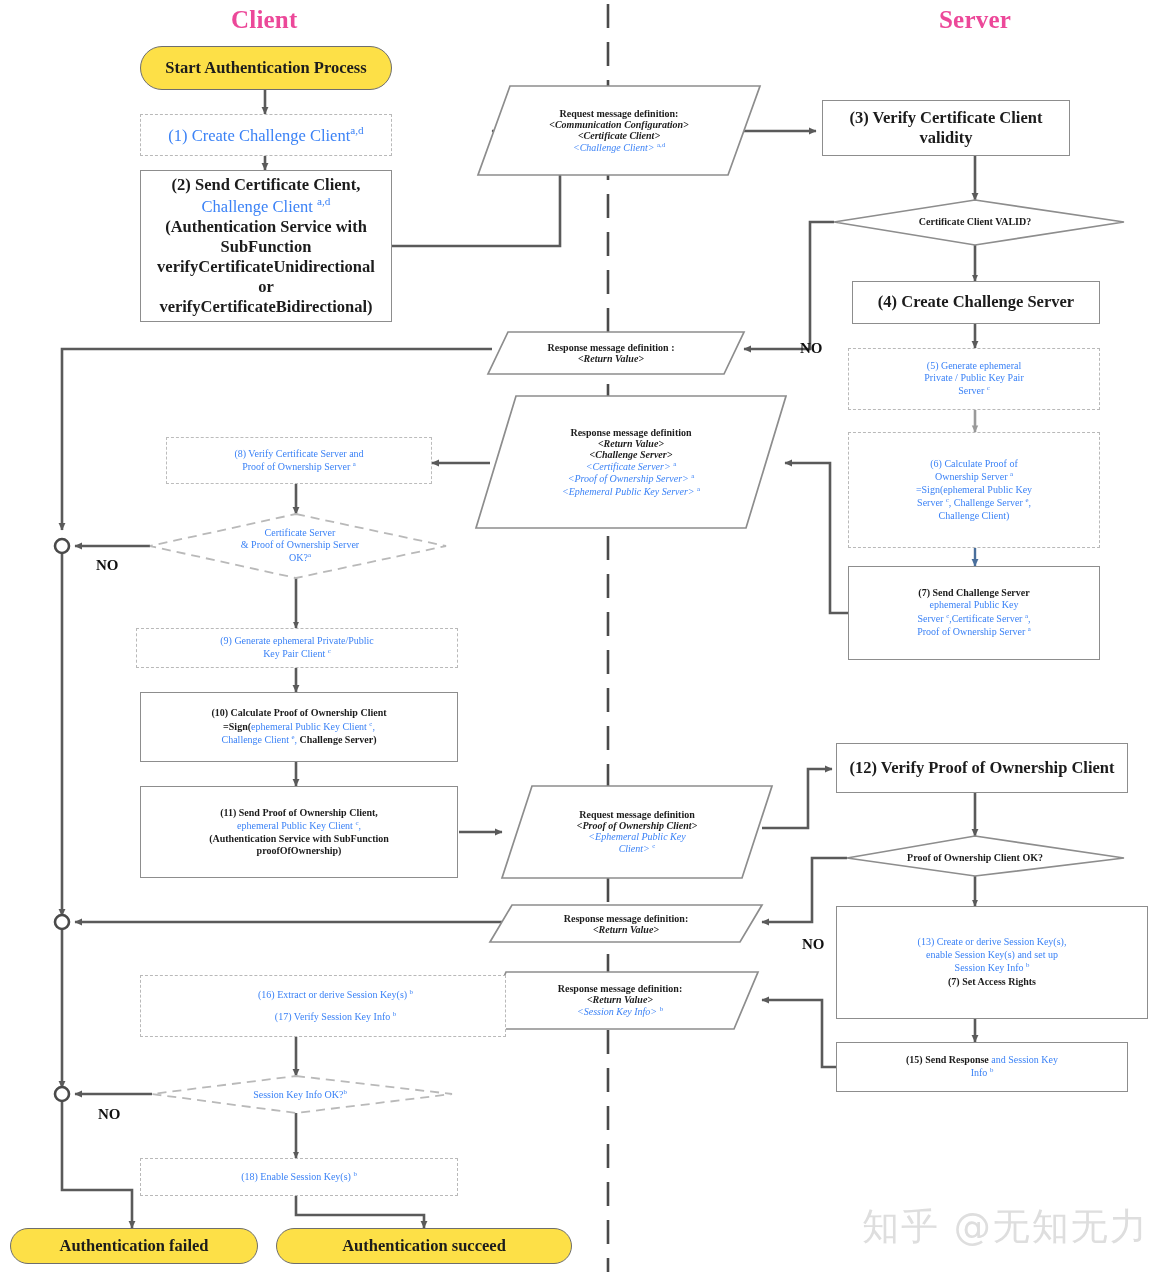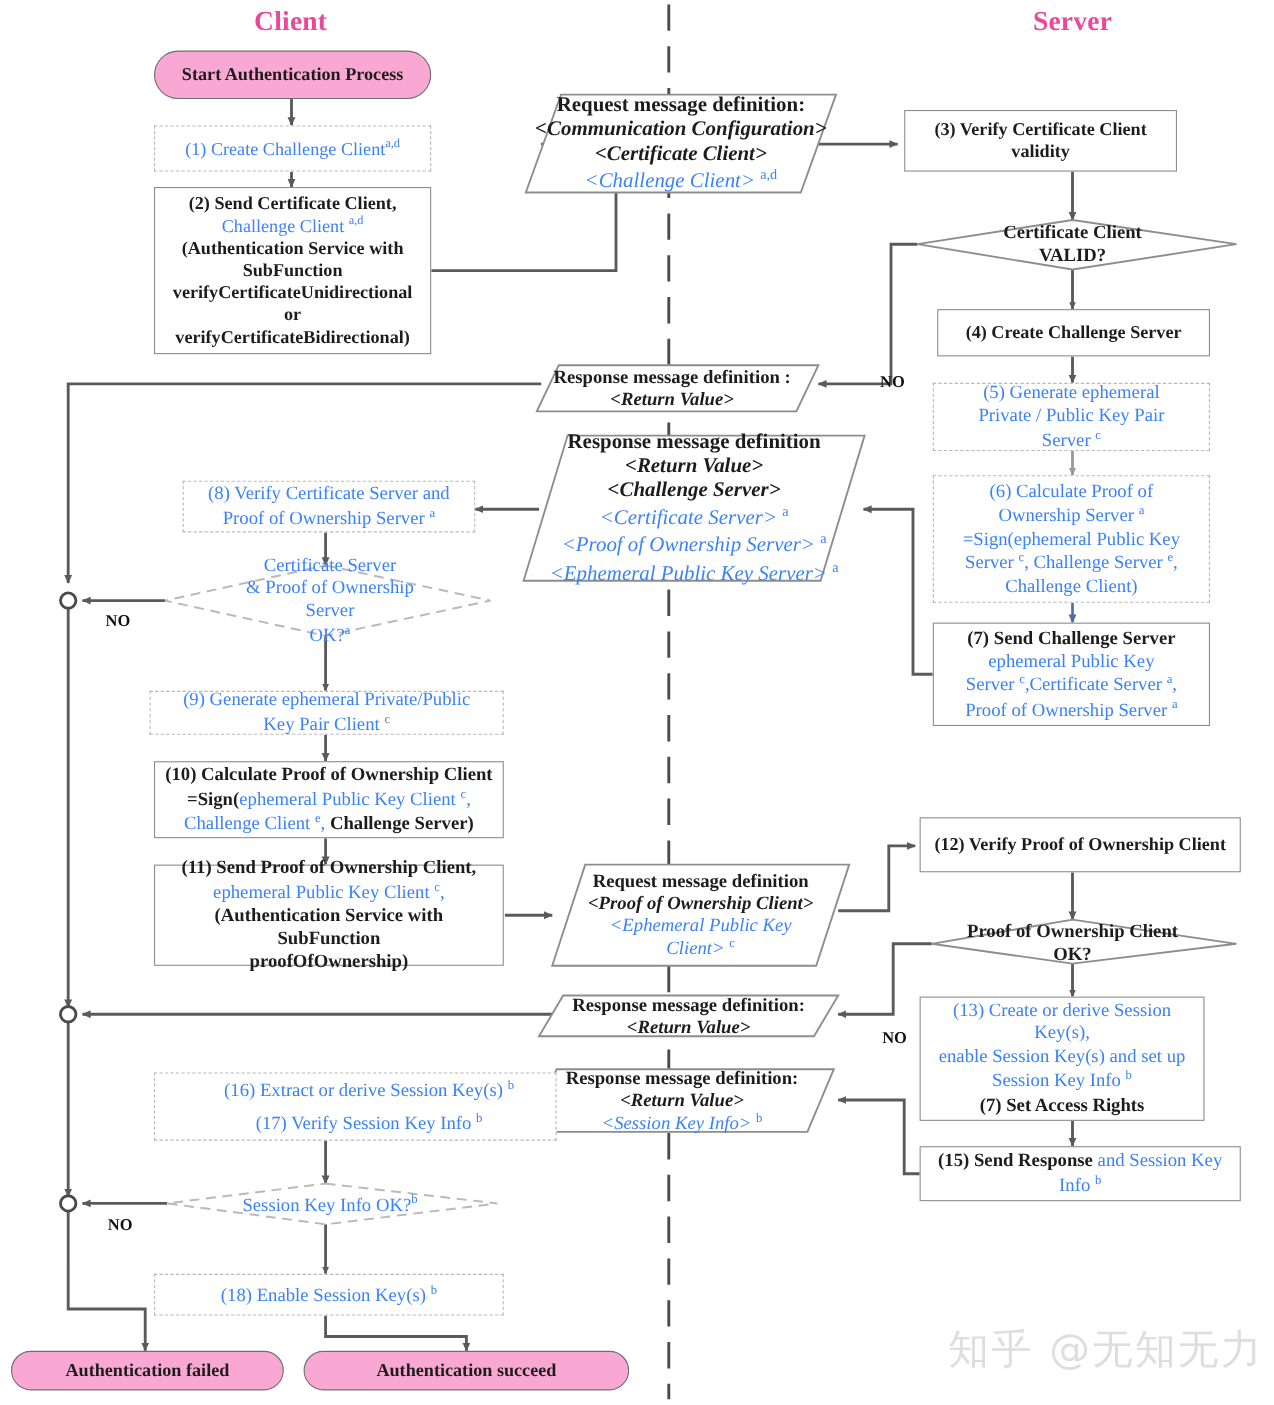--- a/index.html
+++ b/index.html
@@ -8,38 +8,38 @@
     width:1158px;height:1277px;position:relative;overflow:hidden;
     color:#3a3a3a;
   }
   #stage{position:absolute;left:0;top:0;width:1158px;height:1277px;}
   svg.layer{position:absolute;left:0;top:0;width:1158px;height:1277px;pointer-events:none;}
 
   .node{position:absolute;box-sizing:border-box;display:flex;align-items:center;justify-content:center;
         text-align:center;line-height:1.22;}
   .solidbox{border:1.6px solid #8d8d8d;background:#fff;}
   .dashbox{border:1.8px dashed #b9b9b9;background:#fff;}
-  .term{border:1.6px solid #6e6e6e;background:#f9a8d4;border-radius:22px;}
+  .term{border:1.6px solid #6e6e6e;background:#fde047;border-radius:22px;}
 
   .lane-title{position:absolute;font-weight:bold;font-size:25px;color:#ec4899;letter-spacing:.2px;}
 
   .dark{color:#1c1c1c;font-weight:bold;}
   .grey{color:#3b82f6;font-weight:normal;}
   .italic{font-style:italic;}
   sup{font-size:.68em;font-weight:normal;font-style:normal;vertical-align:super;}
 
   .txt{padding:2px 6px;width:100%;}
   .lbl{position:absolute;font-weight:bold;font-size:15px;color:#111;margin-top:36px;}
 
   .para{position:absolute;}
   .para .inner{position:absolute;left:0;top:0;width:100%;height:100%;
       display:flex;align-items:center;justify-content:center;text-align:center;}
 
   .watermark{position:absolute;color:#dedede;font-size:37px;font-family:"DejaVu Sans",sans-serif;
-      letter-spacing:2px;white-space:nowrap;}.f14{font-size:19px}.f15{font-size:17px}.f16{font-size:16.5px}
+      letter-spacing:2px;white-space:nowrap;}.f14{font-size:10px}.f15{font-size:10px}.f16{font-size:16.5px}
 </style>
 </head>
 <body>
 
 <div id="stage">
 
   <svg class="layer" viewBox="0 0 1158 1277">
     <defs>
       <marker id="ah" markerWidth="9" markerHeight="9" refX="7.4" refY="4.5" orient="auto" markerUnits="userSpaceOnUse">
         <path d="M0,0.9 L8,4.5 L0,8.1 z" fill="#5a5a5a"></path>
@@ -349,21 +349,21 @@
   <div class="node solidbox" style="left:836px;top:743px;width:292px;height:50px;">
     <div class="txt dark f16">(12) Verify Proof of Ownership Client</div>
   </div>
 
   <div class="node" style="left:860px;top:846px;width:230px;height:24px;">
     <div class="txt dark f15">Proof of Ownership Client OK?</div>
   </div>
   <div class="lbl" style="left:802px;top:900px;">NO</div>
   <div class="lbl" style="left:958px;top:880px;">YES</div>
 
-  <div class="node solidbox" style="left:836px;top:906px;width:259px;height:113px;align-items:flex-end;">
+  <div class="node solidbox" style="left:836px;top:906px;width:312px;height:113px;">
     <div class="txt f15">
       <div class="grey">(13) Create or derive Session Key(s),</div>
       <div class="grey">enable Session Key(s) and set up</div>
       <div class="grey"><span>Session Key Info</span> <sup>b</sup></div>
       <div class="dark" style="margin-top:2px;">(7) Set Access Rights</div>
     </div>
   </div>
 
   <div class="node solidbox" style="left:836px;top:1042px;width:292px;height:50px;">
     <div class="txt f15">

